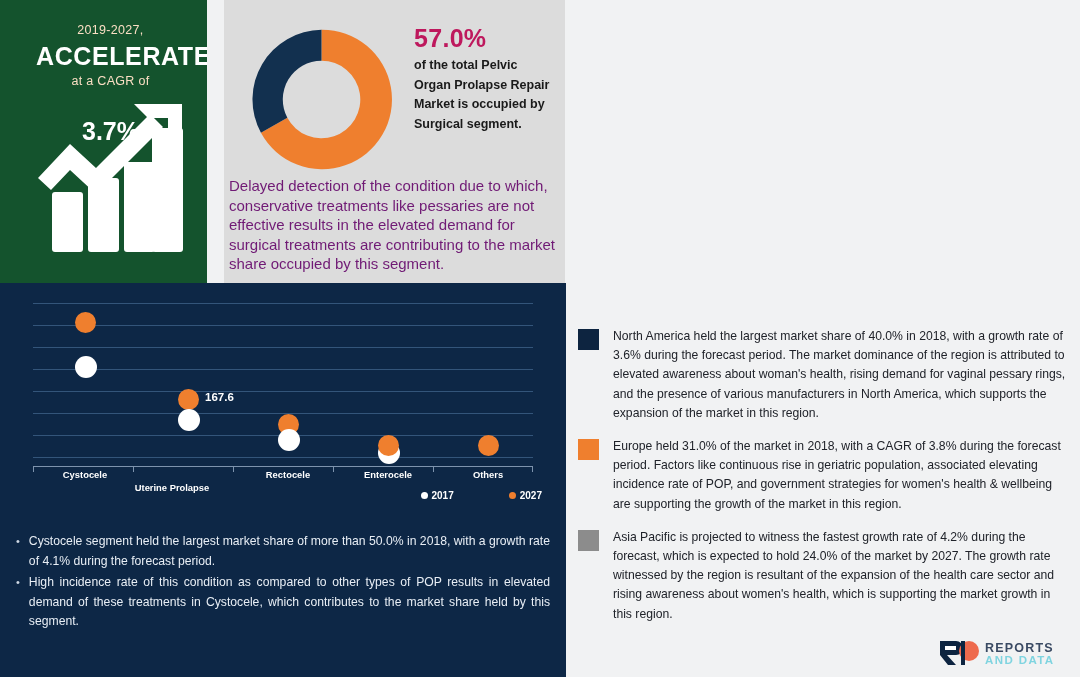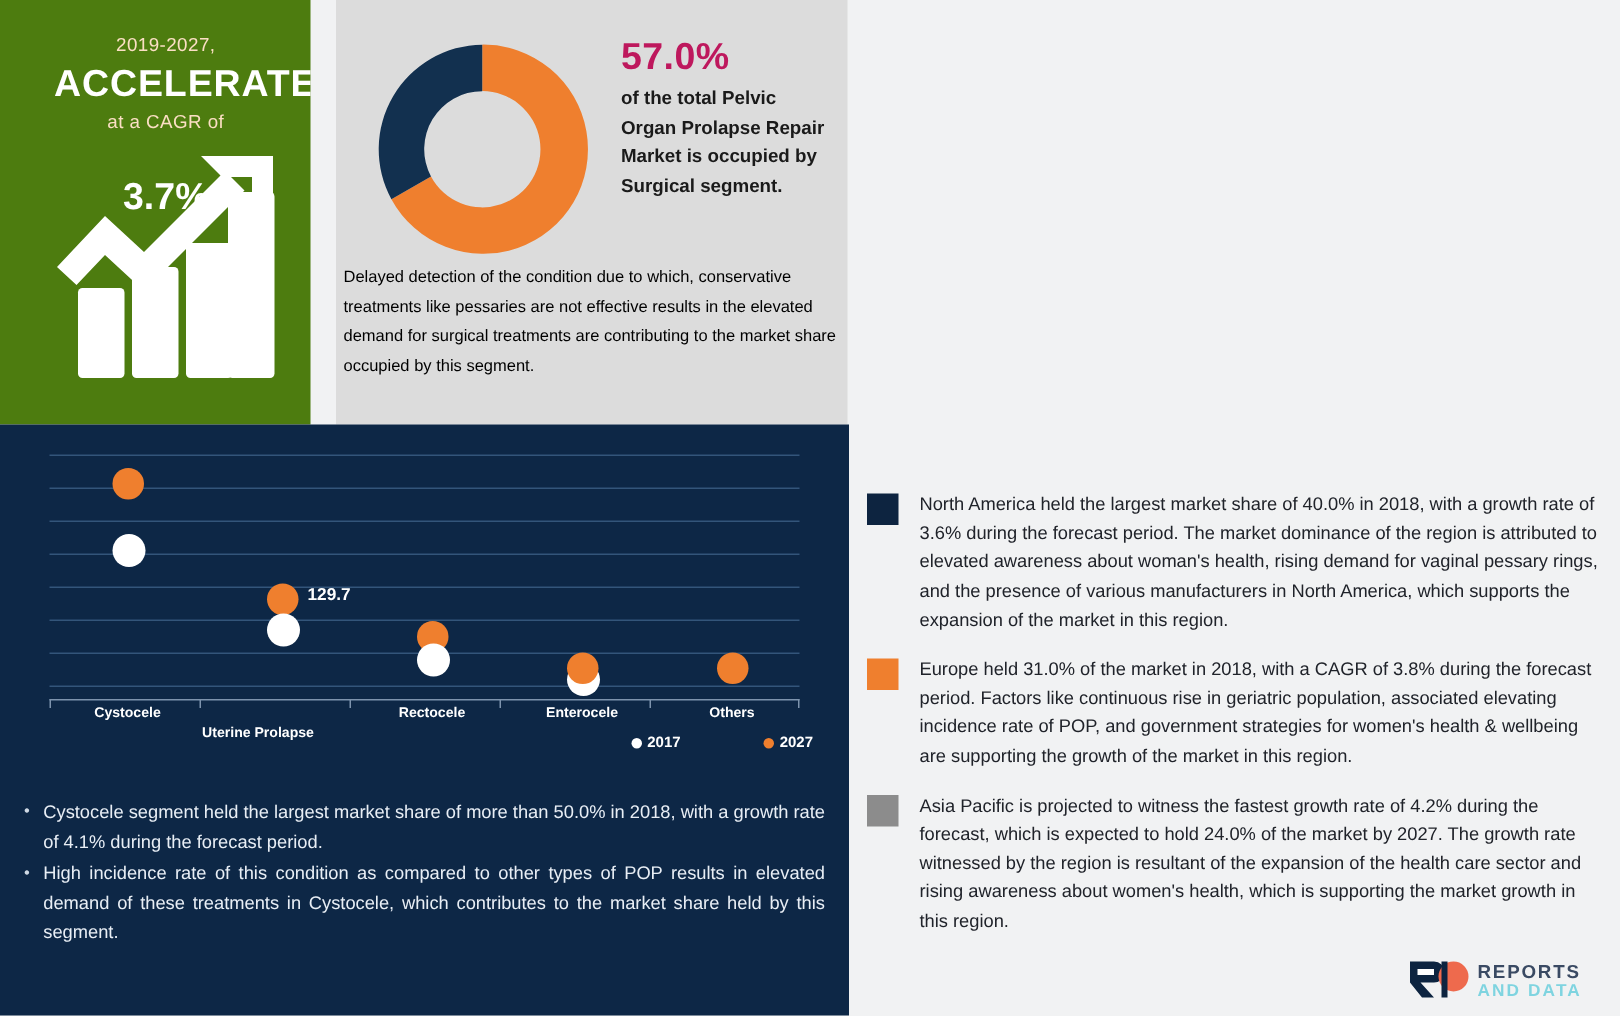--- a/index.html
+++ b/index.html
@@ -7,42 +7,42 @@
     width:1080px;height:677px;
     background:#f1f1f2;
     font-family:"Liberation Sans","DejaVu Sans",sans-serif;
     overflow:hidden;position:relative;
   }
   .page{position:absolute;inset:0;background:#f1f2f3;}
 
   
   .accel-panel{
     position:absolute;left:0;top:0;width:207px;height:283px;
-    background:#4d7c0f;overflow:hidden;
+    background:#14532d;overflow:hidden;
   }
   .accel-text{position:absolute;left:0;top:22px;width:221px;text-align:center;color:#fdebd8;}
   .accel-l1{font-size:12.5px;letter-spacing:.3px;line-height:17px;color:#fbdfc4;}
   .accel-l2{font-size:12.5px;letter-spacing:.3px;line-height:17px;color:#fbdfc4;}
   .accel-big{font-size:25px;font-weight:bold;letter-spacing:.6px;color:#ffffff;line-height:30px;margin-top:2px;padding-left:26px;}
   .accel-l3{font-size:12.5px;letter-spacing:.3px;line-height:18px;color:#fbdfc4;margin-top:1px;}
   .accel-cagr{font-size:25px;font-weight:bold;color:#ffffff;line-height:29px;margin-top:27px;}
   .growth-icon{position:absolute;left:30px;top:100px;width:170px;height:165px;}
 
   
   .donut-panel{
     position:absolute;left:224px;top:0;width:341px;height:283px;
     background:#dcdcdc;
   }
   .donut{position:absolute;left:20px;top:22px;width:155px;height:155px;}
   .pct-block{position:absolute;left:190px;top:24px;width:140px;}
   .pct-big{font-size:25px;font-weight:bold;color:#be185d;line-height:29px;letter-spacing:.3px;}
   .pct-sub{font-size:12.5px;font-weight:bold;color:#1a1a1a;line-height:19.5px;margin-top:3px;}
   .donut-para{
     position:absolute;left:5px;top:176px;width:330px;
-    font-size:11px;color:#000000;line-height:19.6px;
+    font-size:15px;color:#701a75;line-height:19.6px;
   }
 
   
   .bar-panel{position:absolute;left:568px;top:0;width:512px;height:312px;background:#f1f2f3;}
 
   
   .navy-panel{
     position:absolute;left:0;top:283px;width:566px;height:394px;
     background:#0d2746;
   }
@@ -141,21 +141,21 @@
       <div class="sc-tickmark" style="left:200px;bottom:13px;"></div>
       <div class="sc-tickmark" style="left:300px;bottom:13px;"></div>
       <div class="sc-tickmark" style="left:400px;bottom:13px;"></div>
       <div class="sc-tickmark" style="left:499px;bottom:13px;"></div>
 
       <div class="dot o" style="left:42px;top:17px;width:21px;height:21px;"></div>
       <div class="dot w" style="left:42px;top:61px;width:22px;height:22px;"></div>
 
       <div class="dot o" style="left:145px;top:94px;width:21px;height:21px;"></div>
       <div class="dot w" style="left:145px;top:114px;width:22px;height:22px;"></div>
-      <div class="dot-val" style="left:172px;top:96px;">129.7</div>
+      <div class="dot-val" style="left:172px;top:96px;">167.6</div>
 
       <div class="dot o" style="left:245px;top:119px;width:21px;height:21px;"></div>
       <div class="dot w" style="left:245px;top:134px;width:22px;height:22px;"></div>
 
       <div class="dot w" style="left:345px;top:147px;width:22px;height:22px;"></div>
       <div class="dot o" style="left:345px;top:140px;width:21px;height:21px;"></div>
 
       <div class="dot o" style="left:445px;top:140px;width:21px;height:21px;"></div>
 
       <div class="sc-lab" style="left:-3px;top:174px;">Cystocele</div>

